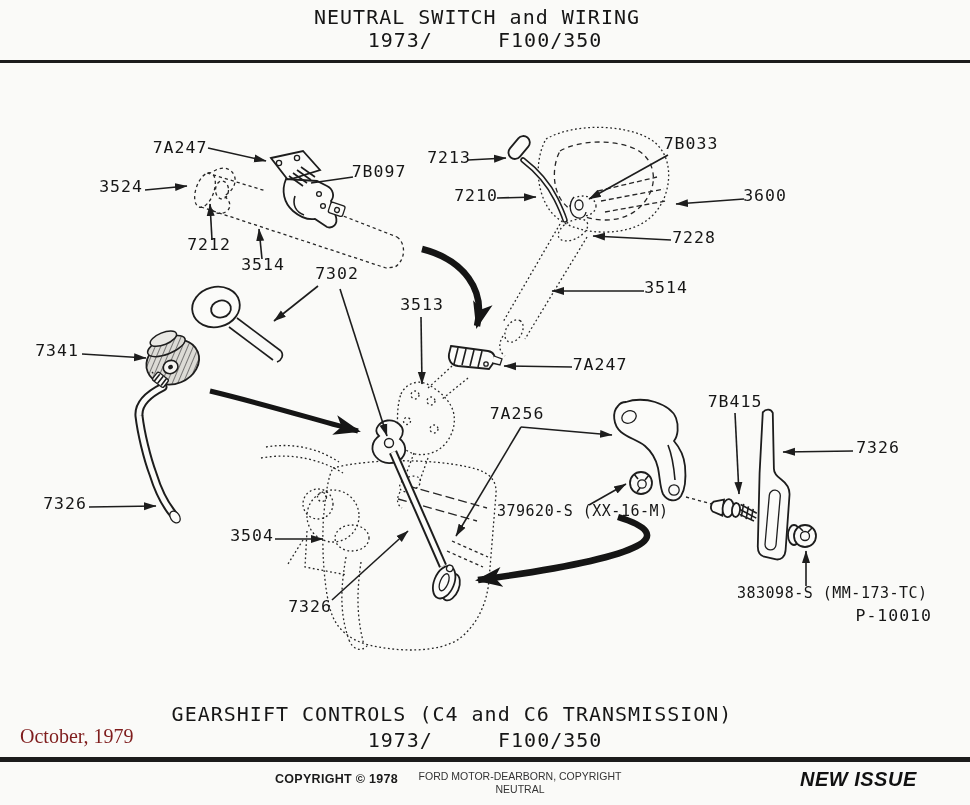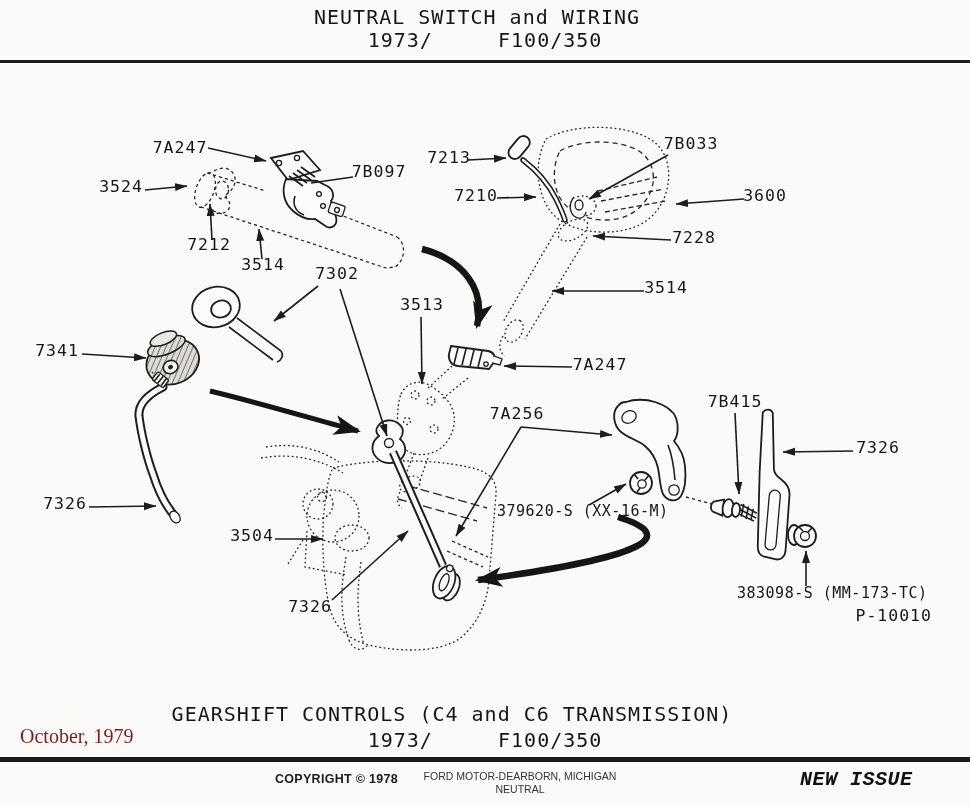--- a/index.html
+++ b/index.html
@@ -22,21 +22,21 @@
   .ln{fill:none;stroke:#1d1d1d;stroke-width:1.6;}
   .part{fill:#fbfbf9;stroke:#1d1d1d;stroke-width:1.8;}
   .partThin{fill:#fbfbf9;stroke:#1d1d1d;stroke-width:1.3;}
   .thick{fill:none;stroke:#151515;}
   #f-date{position:absolute;left:20px;top:725px;font-family:Liberation Serif, serif;
           font-size:20px;color:#7f1d1d;}
   #f-copy{position:absolute;left:275px;top:772px;font-family:"Liberation Sans",sans-serif;
           font-weight:bold;font-size:12.5px;letter-spacing:0.3px;color:#1a1a1a;}
   #f-company{position:absolute;left:405px;top:770px;width:230px;text-align:center;
           font-family:"Liberation Sans",sans-serif;font-size:10.5px;line-height:1.2;color:#333;}
-  #f-issue{position:absolute;left:800px;top:768px;font-family:Liberation Mono, monospace;
+  #f-issue{position:absolute;left:800px;top:768px;font-family:Liberation Sans, sans-serif;
           font-weight:900;font-style:italic;font-size:20px;letter-spacing:0.5px;color:#111;}
 </style>
 </head>
 <body>
 
 <div id="page">
 
   <div class="title" id="title1">NEUTRAL SWITCH and WIRING</div>
   <div class="title" id="title2">1973/     F100/350</div>
   <div class="rule" id="rule-top"></div>
@@ -285,17 +285,17 @@
     </g>
   </svg>
 
   <div class="title" id="cap1">GEARSHIFT CONTROLS (C4 and C6 TRANSMISSION)</div>
   <div class="title" id="cap2">1973/     F100/350</div>
 
   <div class="rule" id="rule-bottom"></div>
   <div id="f-date">October, 1979</div>
   <div id="f-copy">COPYRIGHT © 1978</div>
   <div id="f-company">
-    <div>FORD MOTOR-DEARBORN, MICHIGAN</div>
+    <div>FORD MOTOR-DEARBORN, COPYRIGHT</div>
     <div>NEUTRAL</div>
   </div>
   <div id="f-issue">NEW ISSUE</div>
 </div>
 
 </body></html>

